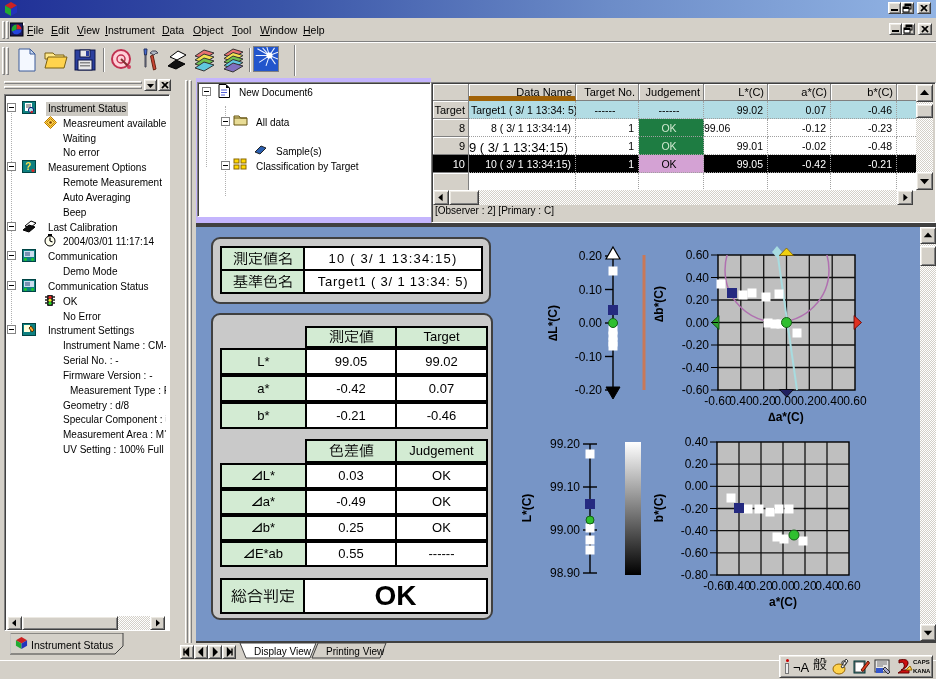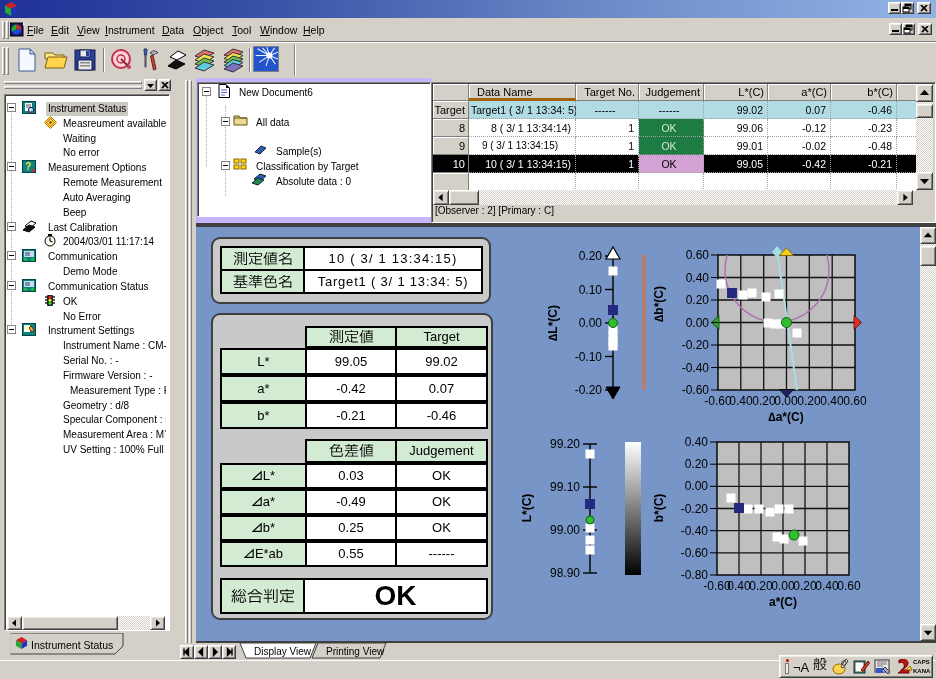--- a/index.html
+++ b/index.html
@@ -396,59 +396,50 @@
         <span class="abs" style="left:55px;top:2px;padding:0 2px;white-space:nowrap">Classification by Target</span>
       </div>
       <div class="trow" style="top:59.2px;width:220px">
         <div class="abs" style="left:52px;top:0px;width:16px;height:14px">
           <svg width="16" height="12" viewBox="0 0 16 12" style="position:absolute">
             <polygon points="4,9 10,3 15,5 9,11" fill="#2a5fb0" stroke="#222"></polygon>
           </svg>
         </div>
         <span class="abs" style="left:75px;top:2px;padding:0 2px;white-space:nowrap">Sample(s)</span>
       </div>
-      <div class="trow" style="top:88.8px;width:220px">
-        <div class="abs" style="left:52px;top:0px;width:16px;height:14px">
-          <svg width="16" height="13" viewBox="0 0 16 13" style="position:absolute">
-            <polygon points="3,6 9,1 15,3 9,8" fill="#2a5fb0" stroke="#123"></polygon>
-            <polygon points="1,10 7,5 13,7 7,12" fill="#1d8a54" stroke="#123"></polygon>
-          </svg>
-        </div>
-        <span class="abs" style="left:75px;top:2px;padding:0 2px;white-space:nowrap">Absolute data : 0</span>
-      </div>
     </div>
   </div>
 <div class="abs sunk2" style="left:431px;top:82px;width:505px;height:141px;background:#d4d0c8">
     <div class="abs" style="left:1px;top:1px;width:483px;height:107px;overflow:hidden;background:#fff">
       <div class="abs" style="left:0px;top:0;width:36px;height:17px;background:#d4d0c8;border-right:1px solid #808080;border-bottom:1px solid #808080;box-shadow:inset 1px 1px 0 #fff;text-align:right;padding:2px 3px 0 0;white-space:nowrap"></div>
-      <div class="abs" style="left:36px;top:0;width:107px;height:17px;background:#d4d0c8;border-right:1px solid #808080;border-bottom:3px solid #a16207;box-shadow:inset 1px 1px 0 #fff;text-align:left;padding:2px 3px 0 8px;white-space:nowrap">Data Name</div>
+      <div class="abs" style="left:36px;top:0;width:107px;height:17px;background:#d4d0c8;border-right:1px solid #808080;border-bottom:5px solid #a16207;box-shadow:inset 1px 1px 0 #fff;text-align:right;padding:2px 3px 0 0;white-space:nowrap">Data Name</div>
       <div class="abs" style="left:143px;top:0;width:63px;height:17px;background:#d4d0c8;border-right:1px solid #808080;border-bottom:1px solid #808080;box-shadow:inset 1px 1px 0 #fff;text-align:right;padding:2px 3px 0 0;white-space:nowrap">Target No.</div>
       <div class="abs" style="left:206px;top:0;width:65px;height:17px;background:#d4d0c8;border-right:1px solid #808080;border-bottom:1px solid #808080;box-shadow:inset 1px 1px 0 #fff;text-align:right;padding:2px 3px 0 0;white-space:nowrap">Judgement</div>
       <div class="abs" style="left:271px;top:0;width:64px;height:17px;background:#d4d0c8;border-right:1px solid #808080;border-bottom:1px solid #808080;box-shadow:inset 1px 1px 0 #fff;text-align:right;padding:2px 3px 0 0;white-space:nowrap">L*(C)</div>
       <div class="abs" style="left:335px;top:0;width:63px;height:17px;background:#d4d0c8;border-right:1px solid #808080;border-bottom:1px solid #808080;box-shadow:inset 1px 1px 0 #fff;text-align:right;padding:2px 3px 0 0;white-space:nowrap">a*(C)</div>
       <div class="abs" style="left:398px;top:0;width:66px;height:17px;background:#d4d0c8;border-right:1px solid #808080;border-bottom:1px solid #808080;box-shadow:inset 1px 1px 0 #fff;text-align:right;padding:2px 3px 0 0;white-space:nowrap">b*(C)</div>
       <div class="abs" style="left:464px;top:0;width:19px;height:17px;background:#d4d0c8;border-bottom:1px solid #808080;box-shadow:inset 1px 1px 0 #fff"></div>
       <div class="abs" style="left:0;top:17px;width:36px;height:18px;background:#d4d0c8;color:#000;border-right:1px solid #808080;border-bottom:1px solid #808080;box-shadow:inset 1px 1px 0 #fff;text-align:right;padding:3px 3px 0 0">Target</div>
       <div class="abs" style="left:36px;top:17px;width:107px;height:18px;background:#b2dce4;color:#000;border-right:1px dotted #a0a0a0;border-bottom:1px dotted #a0a0a0;font-size:10.5px;text-align:left;padding:3px 0 0 2px;white-space:nowrap">Target1 ( 3/ 1 13:34: 5)</div>
       <div class="abs" style="left:143px;top:17px;width:63px;height:18px;background:#b2dce4;color:#000;border-right:1px dotted #a0a0a0;border-bottom:1px dotted #a0a0a0;font-size:10.5px;text-align:center;padding:3px 4px 0 0;white-space:nowrap">------</div>
       <div class="abs" style="left:206px;top:17px;width:65px;height:18px;background:#b2dce4;color:#000;border-right:1px dotted #a0a0a0;border-bottom:1px dotted #a0a0a0;font-size:10.5px;text-align:center;padding:3px 4px 0 0;white-space:nowrap">------</div>
       <div class="abs" style="left:271px;top:17px;width:64px;height:18px;background:#b2dce4;color:#000;border-right:1px dotted #a0a0a0;border-bottom:1px dotted #a0a0a0;font-size:10.5px;text-align:right;padding:3px 4px 0 0;white-space:nowrap">99.02</div>
       <div class="abs" style="left:335px;top:17px;width:63px;height:18px;background:#b2dce4;color:#000;border-right:1px dotted #a0a0a0;border-bottom:1px dotted #a0a0a0;font-size:10.5px;text-align:right;padding:3px 4px 0 0;white-space:nowrap">0.07</div>
       <div class="abs" style="left:398px;top:17px;width:66px;height:18px;background:#b2dce4;color:#000;border-right:1px dotted #a0a0a0;border-bottom:1px dotted #a0a0a0;font-size:10.5px;text-align:right;padding:3px 4px 0 0;white-space:nowrap">-0.46</div>
       <div class="abs" style="left:464px;top:17px;width:19px;height:18px;background:#b2dce4;border-bottom:1px dotted #a0a0a0"></div>
       <div class="abs" style="left:0;top:35px;width:36px;height:18px;background:#d4d0c8;color:#000;border-right:1px solid #808080;border-bottom:1px solid #808080;box-shadow:inset 1px 1px 0 #fff;text-align:right;padding:3px 3px 0 0">8</div>
       <div class="abs" style="left:36px;top:35px;width:107px;height:18px;background:#fff;color:#000;border-right:1px dotted #a0a0a0;border-bottom:1px dotted #a0a0a0;font-size:10.5px;text-align:right;padding:3px 4px 0 0;white-space:nowrap">8 ( 3/ 1 13:34:14)</div>
       <div class="abs" style="left:143px;top:35px;width:63px;height:18px;background:#fff;color:#000;border-right:1px dotted #a0a0a0;border-bottom:1px dotted #a0a0a0;font-size:10.5px;text-align:right;padding:3px 4px 0 0;white-space:nowrap">1</div>
       <div class="abs" style="left:206px;top:35px;width:65px;height:18px;background:#1e7c42;color:#cfe8cf;border-right:1px dotted #a0a0a0;border-bottom:1px dotted #a0a0a0;font-size:10.5px;text-align:center;padding:3px 4px 0 0;white-space:nowrap">OK</div>
-      <div class="abs" style="left:271px;top:35px;width:64px;height:18px;background:#fff;color:#000;border-right:1px dotted #a0a0a0;border-bottom:1px dotted #a0a0a0;font-size:10.5px;text-align:right;padding:3px 4px 0 0;white-space:nowrap">99.06</div>
+      <div class="abs" style="left:271px;top:35px;width:64px;height:18px;background:#fff;color:#000;border-right:1px dotted #a0a0a0;border-bottom:1px dotted #a0a0a0;font-size:10.5px;padding:3px 4px 0 0;white-space:nowrap">99.06</div>
       <div class="abs" style="left:335px;top:35px;width:63px;height:18px;background:#fff;color:#000;border-right:1px dotted #a0a0a0;border-bottom:1px dotted #a0a0a0;font-size:10.5px;text-align:right;padding:3px 4px 0 0;white-space:nowrap">-0.12</div>
       <div class="abs" style="left:398px;top:35px;width:66px;height:18px;background:#fff;color:#000;border-right:1px dotted #a0a0a0;border-bottom:1px dotted #a0a0a0;font-size:10.5px;text-align:right;padding:3px 4px 0 0;white-space:nowrap">-0.23</div>
       <div class="abs" style="left:464px;top:35px;width:19px;height:18px;background:#fff;border-bottom:1px dotted #a0a0a0"></div>
       <div class="abs" style="left:0;top:53px;width:36px;height:18px;background:#d4d0c8;color:#000;border-right:1px solid #808080;border-bottom:1px solid #808080;box-shadow:inset 1px 1px 0 #fff;text-align:right;padding:3px 3px 0 0">9</div>
-      <div class="abs" style="left:36px;top:53px;width:107px;height:18px;background:#fff;color:#000;border-right:1px dotted #a0a0a0;border-bottom:1px dotted #a0a0a0;font-size:10px;text-align:center;padding:3px 4px 0 0;white-space:nowrap">9 ( 3/ 1 13:34:15)</div>
+      <div class="abs" style="left:36px;top:53px;width:107px;height:18px;background:#fff;color:#000;border-right:1px dotted #a0a0a0;border-bottom:1px dotted #a0a0a0;font-size:13px;text-align:left;padding:3px 4px 0 0;white-space:nowrap">9 ( 3/ 1 13:34:15)</div>
       <div class="abs" style="left:143px;top:53px;width:63px;height:18px;background:#fff;color:#000;border-right:1px dotted #a0a0a0;border-bottom:1px dotted #a0a0a0;font-size:10.5px;text-align:right;padding:3px 4px 0 0;white-space:nowrap">1</div>
       <div class="abs" style="left:206px;top:53px;width:65px;height:18px;background:#1e7c42;color:#cfe8cf;border-right:1px dotted #a0a0a0;border-bottom:1px dotted #a0a0a0;font-size:10.5px;text-align:center;padding:3px 4px 0 0;white-space:nowrap">OK</div>
       <div class="abs" style="left:271px;top:53px;width:64px;height:18px;background:#fff;color:#000;border-right:1px dotted #a0a0a0;border-bottom:1px dotted #a0a0a0;font-size:10.5px;text-align:right;padding:3px 4px 0 0;white-space:nowrap">99.01</div>
       <div class="abs" style="left:335px;top:53px;width:63px;height:18px;background:#fff;color:#000;border-right:1px dotted #a0a0a0;border-bottom:1px dotted #a0a0a0;font-size:10.5px;text-align:right;padding:3px 4px 0 0;white-space:nowrap">-0.02</div>
       <div class="abs" style="left:398px;top:53px;width:66px;height:18px;background:#fff;color:#000;border-right:1px dotted #a0a0a0;border-bottom:1px dotted #a0a0a0;font-size:10.5px;text-align:right;padding:3px 4px 0 0;white-space:nowrap">-0.48</div>
       <div class="abs" style="left:464px;top:53px;width:19px;height:18px;background:#fff;border-bottom:1px dotted #a0a0a0"></div>
       <div class="abs" style="left:0;top:71px;width:36px;height:18px;background:#000;color:#fff;border-right:1px solid #808080;border-bottom:1px solid #808080;box-shadow:inset 1px 1px 0 #000;text-align:right;padding:3px 3px 0 0">10</div>
       <div class="abs" style="left:36px;top:71px;width:107px;height:18px;background:#000;color:#fff;border-right:1px dotted #a0a0a0;border-bottom:1px dotted #a0a0a0;font-size:10.5px;text-align:right;padding:3px 4px 0 0;white-space:nowrap">10 ( 3/ 1 13:34:15)</div>
       <div class="abs" style="left:143px;top:71px;width:63px;height:18px;background:#000;color:#fff;border-right:1px dotted #a0a0a0;border-bottom:1px dotted #a0a0a0;font-size:10.5px;text-align:right;padding:3px 4px 0 0;white-space:nowrap">1</div>
       <div class="abs" style="left:206px;top:71px;width:65px;height:18px;background:#d4a2d4;color:#000;border-right:1px dotted #a0a0a0;border-bottom:1px dotted #a0a0a0;font-size:10.5px;text-align:center;padding:3px 4px 0 0;white-space:nowrap">OK</div>

